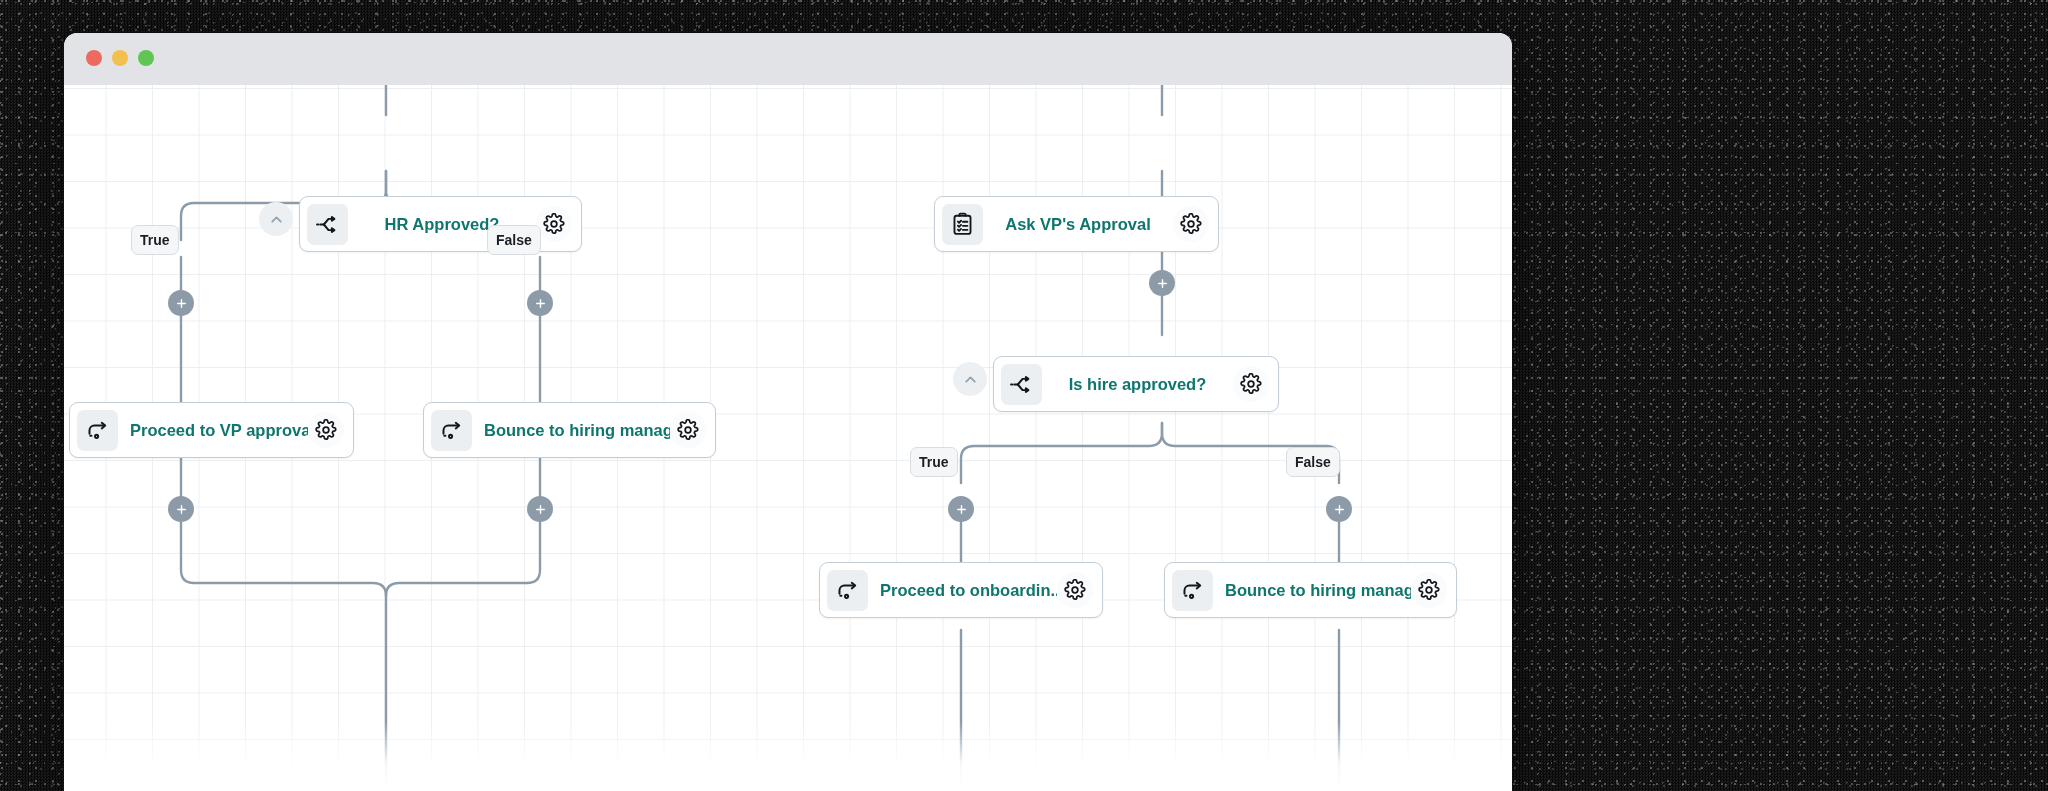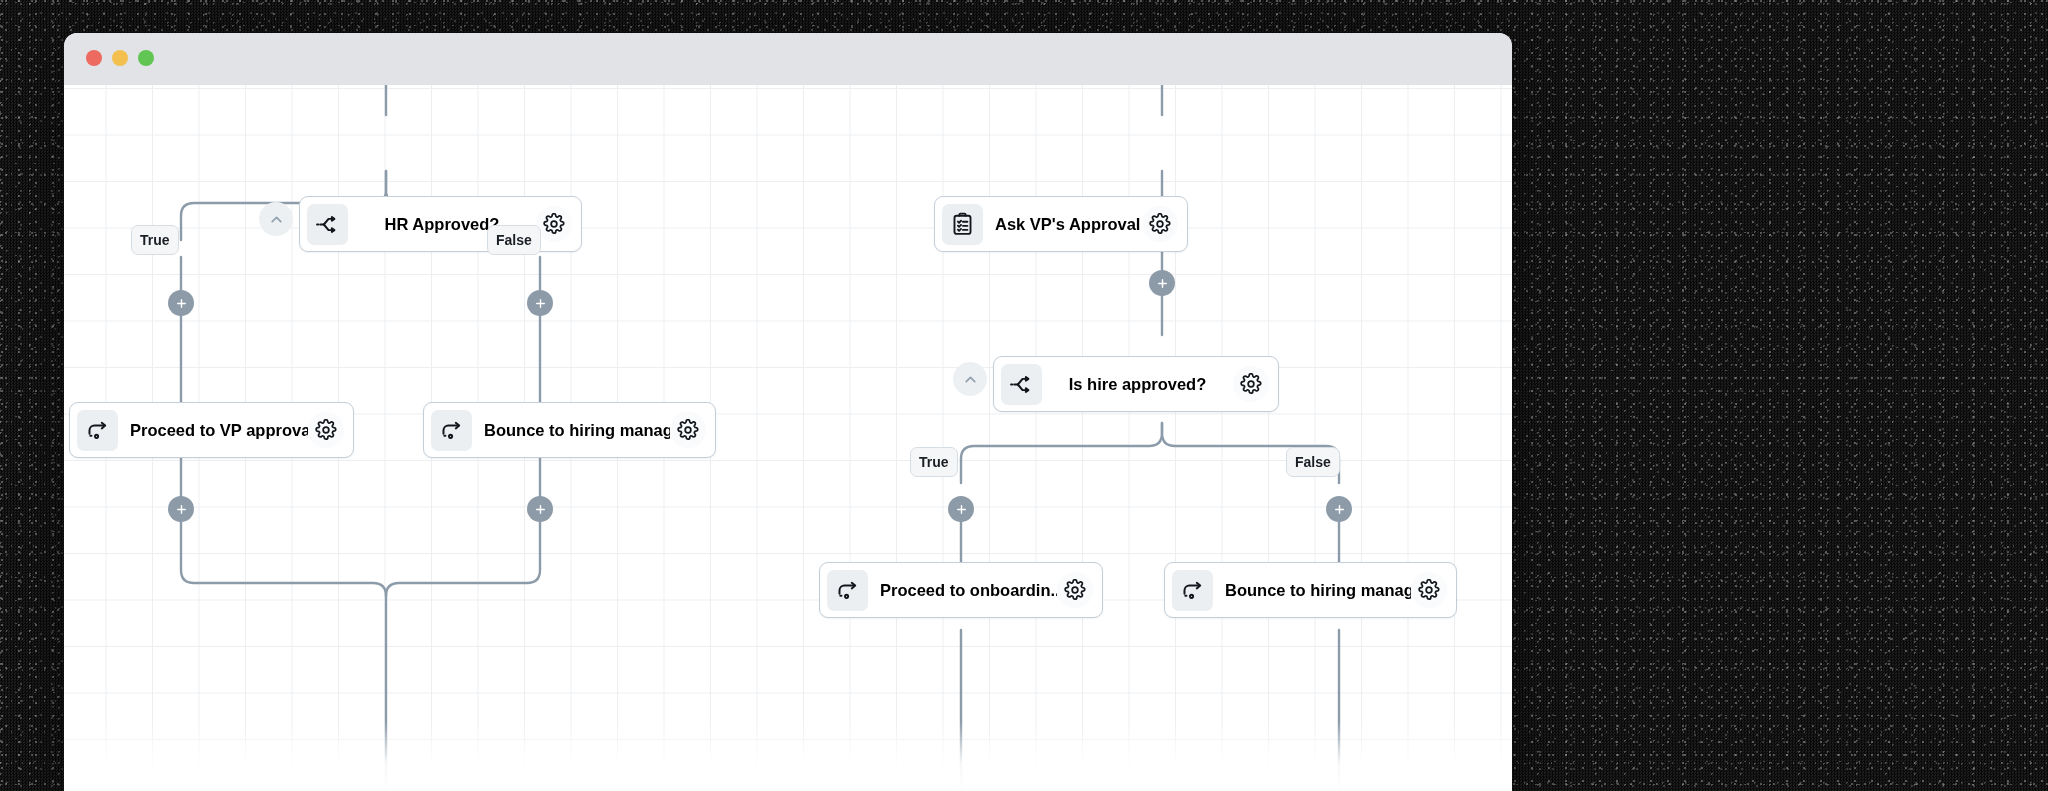--- a/index.html
+++ b/index.html
@@ -94,21 +94,21 @@
     background: #eceff2;
     border-radius: 7px;
     display: flex; align-items: center; justify-content: center;
     flex: 0 0 auto;
   }
   .node .label {
     flex: 1 1 auto;
     text-align: center;
     font-size: 16.5px;
     font-weight: 700;
-    color: #000000;
+    color: #0f766e;
     padding: 0 12px;
     white-space: nowrap;
     overflow: hidden;
   }
   .node .gear {
     width: 36px; height: 36px;
     margin-right: 9px;
     border-radius: 50%;
     display: flex; align-items: center; justify-content: center;
     flex: 0 0 auto;
@@ -285,21 +285,21 @@
         <svg width="13" height="13" viewBox="0 0 24 24" stroke="#fff" stroke-width="2.6" stroke-linecap="round">
             <path d="M12 5v14M5 12h14"></path>
           </svg>
       </div>
       <div class="plus" style="left:463px; top:411px;">
         <svg width="13" height="13" viewBox="0 0 24 24" stroke="#fff" stroke-width="2.6" stroke-linecap="round">
             <path d="M12 5v14M5 12h14"></path>
           </svg>
       </div>
 
-      <div class="node" style="left:870px; top:111px; width:254px;">
+      <div class="node" style="left:870px; top:111px; width:285px;">
         <span class="ibox">
           <svg width="25" height="25" viewBox="0 0 24 24" fill="none" stroke="#13171d" stroke-width="1.8" stroke-linecap="round" stroke-linejoin="round">
             <rect x="4.3" y="3.6" width="15.4" height="17.4" rx="2.1"></rect>
             <path d="M9 3.6V2.6a1 1 0 0 1 1-1h4a1 1 0 0 1 1 1v1"></path>
             <path d="M7.6 9.2 8.7 10.3 10.6 8.4"></path>
             <path d="M12.4 9.4h4.3"></path>
             <path d="M7.6 13.1 8.7 14.2 10.6 12.3"></path>
             <path d="M12.4 13.3h4.3"></path>
             <path d="M7.6 17 8.7 18.1 10.6 16.2"></path>
             <path d="M12.4 17.2h4.3"></path>

